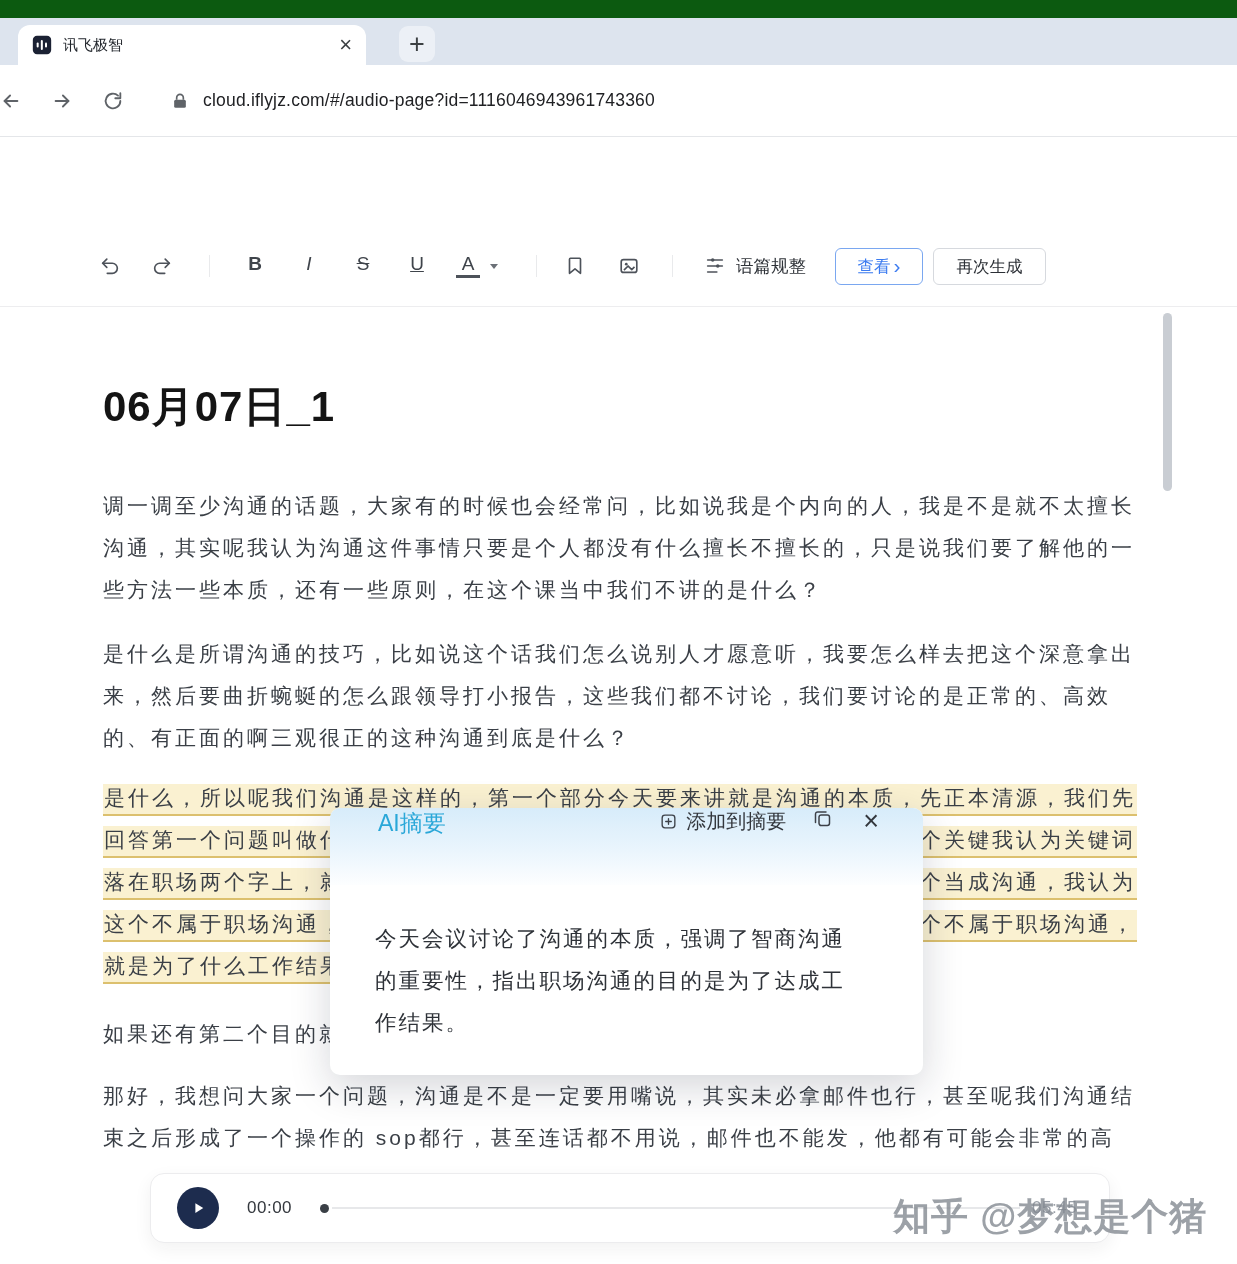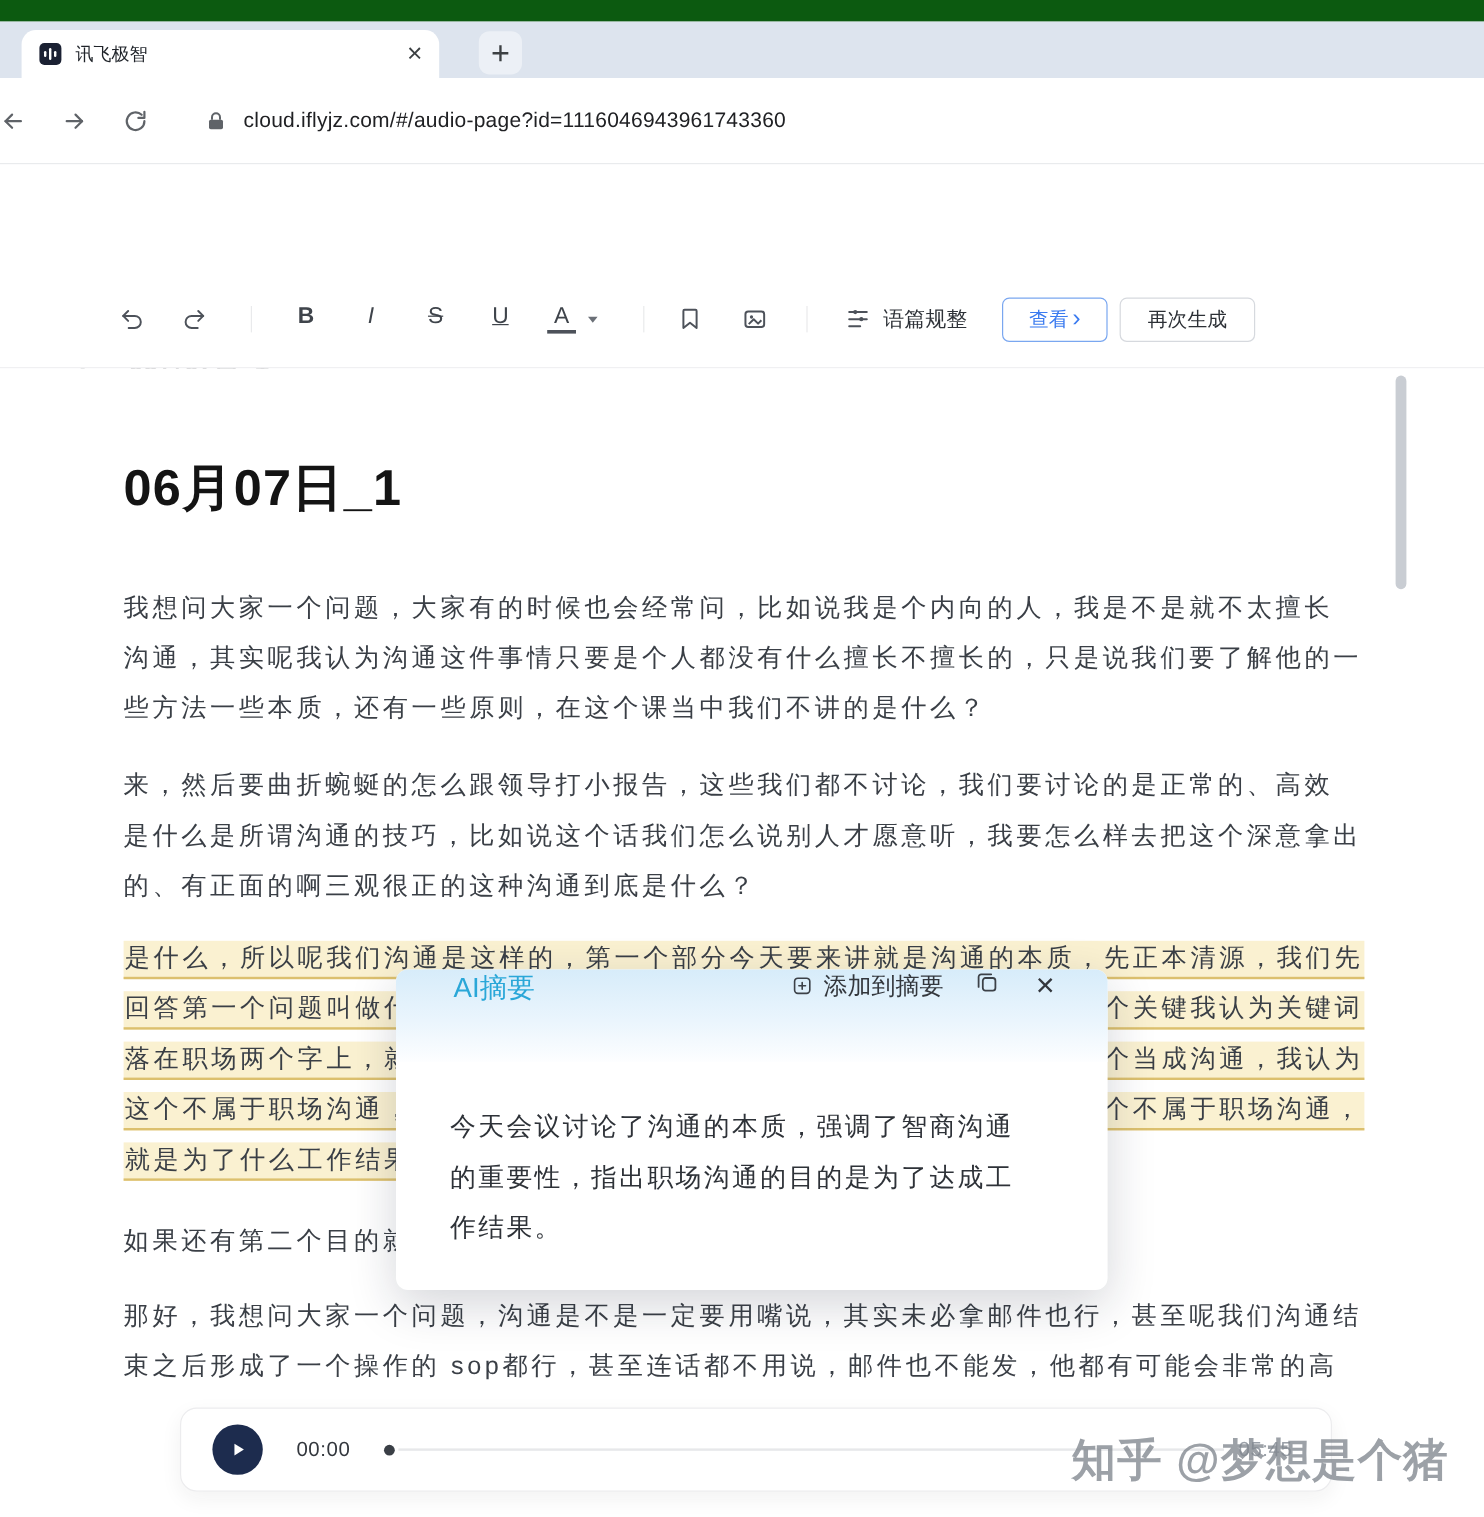--- a/index.html
+++ b/index.html
@@ -214,28 +214,28 @@
     </div>
     <div class="btn btn-regen">再次生成</div>
   </div>
 
   <div class="doc-area">
     <div class="scroll-thumb"></div>
     <div class="doc-content">
       <h1 class="doc-title">06月07日_1</h1>
 
       <div class="para" style="top:178px">
-        <div class="line">我想问大家一个问题，大家有的时候也会经常问，比如说我是个内向的人，我是不是就不太擅长</div>
+        <div class="line">调一调至少沟通的话题，大家有的时候也会经常问，比如说我是个内向的人，我是不是就不太擅长</div>
         <div class="line">沟通，其实呢我认为沟通这件事情只要是个人都没有什么擅长不擅长的，只是说我们要了解他的一</div>
         <div class="line">些方法一些本质，还有一些原则，在这个课当中我们不讲的是什么？</div>
       </div>
 
       <div class="para" style="top:326px">
+        <div class="line">是什么是所谓沟通的技巧，比如说这个话我们怎么说别人才愿意听，我要怎么样去把这个深意拿出</div>
         <div class="line">来，然后要曲折蜿蜒的怎么跟领导打小报告，这些我们都不讨论，我们要讨论的是正常的、高效</div>
-        <div class="line">是什么是所谓沟通的技巧，比如说这个话我们怎么说别人才愿意听，我要怎么样去把这个深意拿出</div>
         <div class="line">的、有正面的啊三观很正的这种沟通到底是什么？</div>
       </div>
 
       <div class="para" style="top:472px">
         <div class="line frag">
           <span class="hl">是什么，所以呢我们沟通是这样的，第一个部分今天要来讲就是沟通的本质，先正本清源，我们先</span>
 
         </div>
         <div class="line frag">
           <span class="hl">回答第一个问题叫做什</span>

